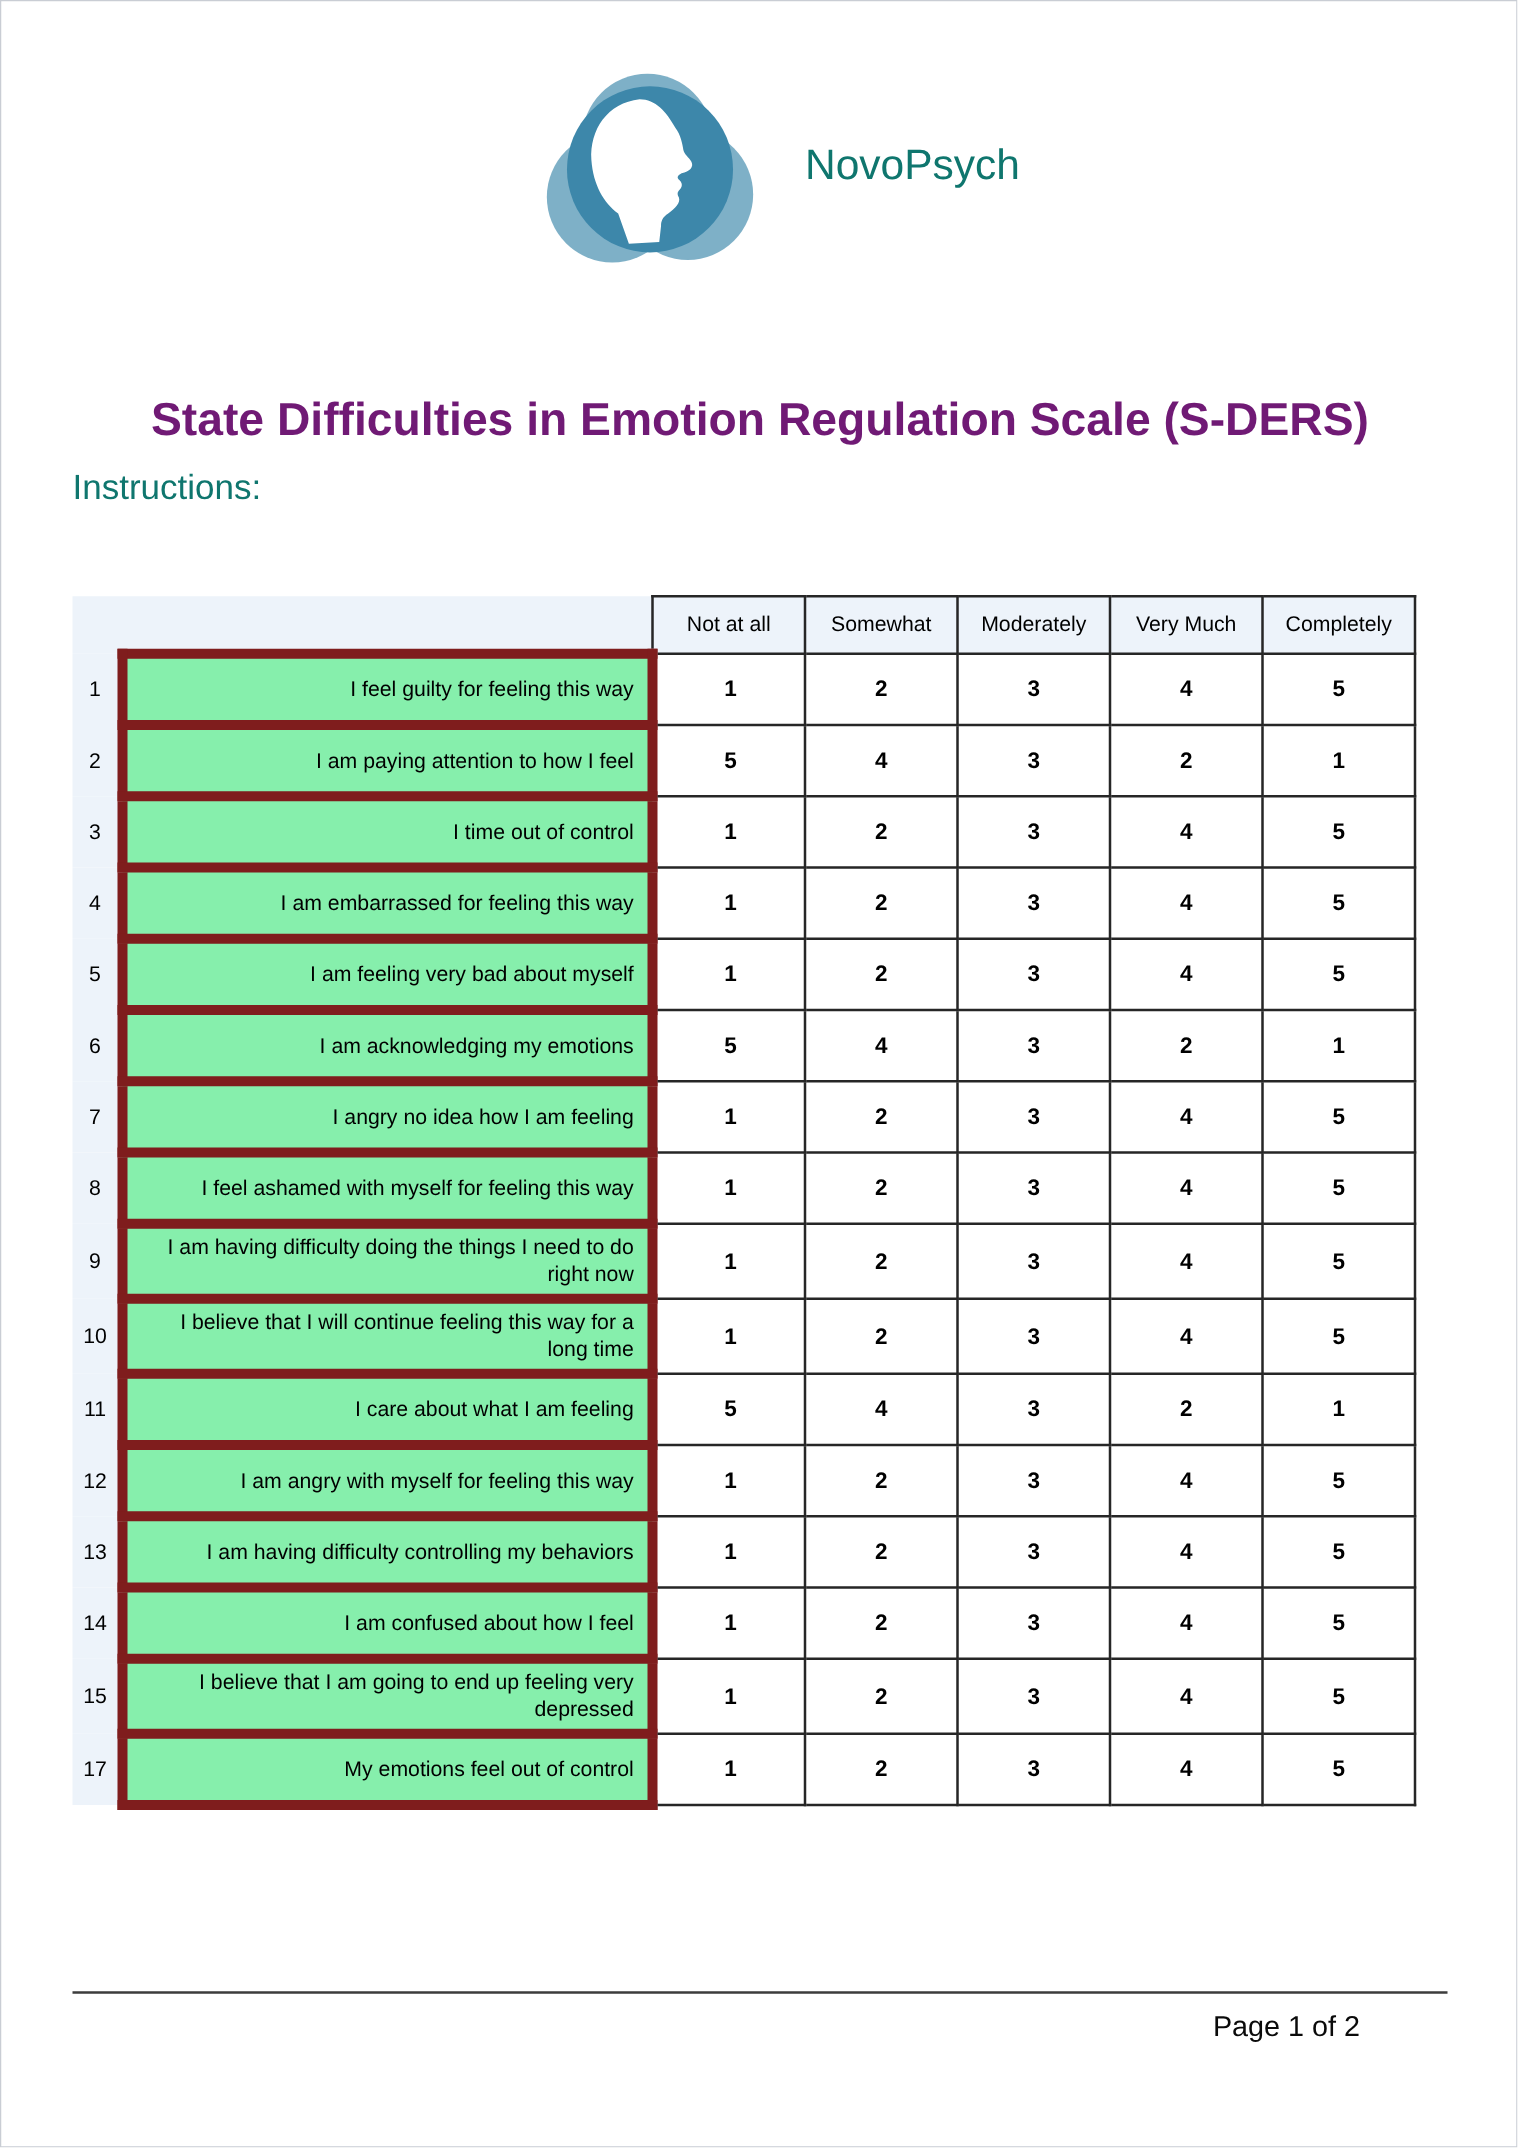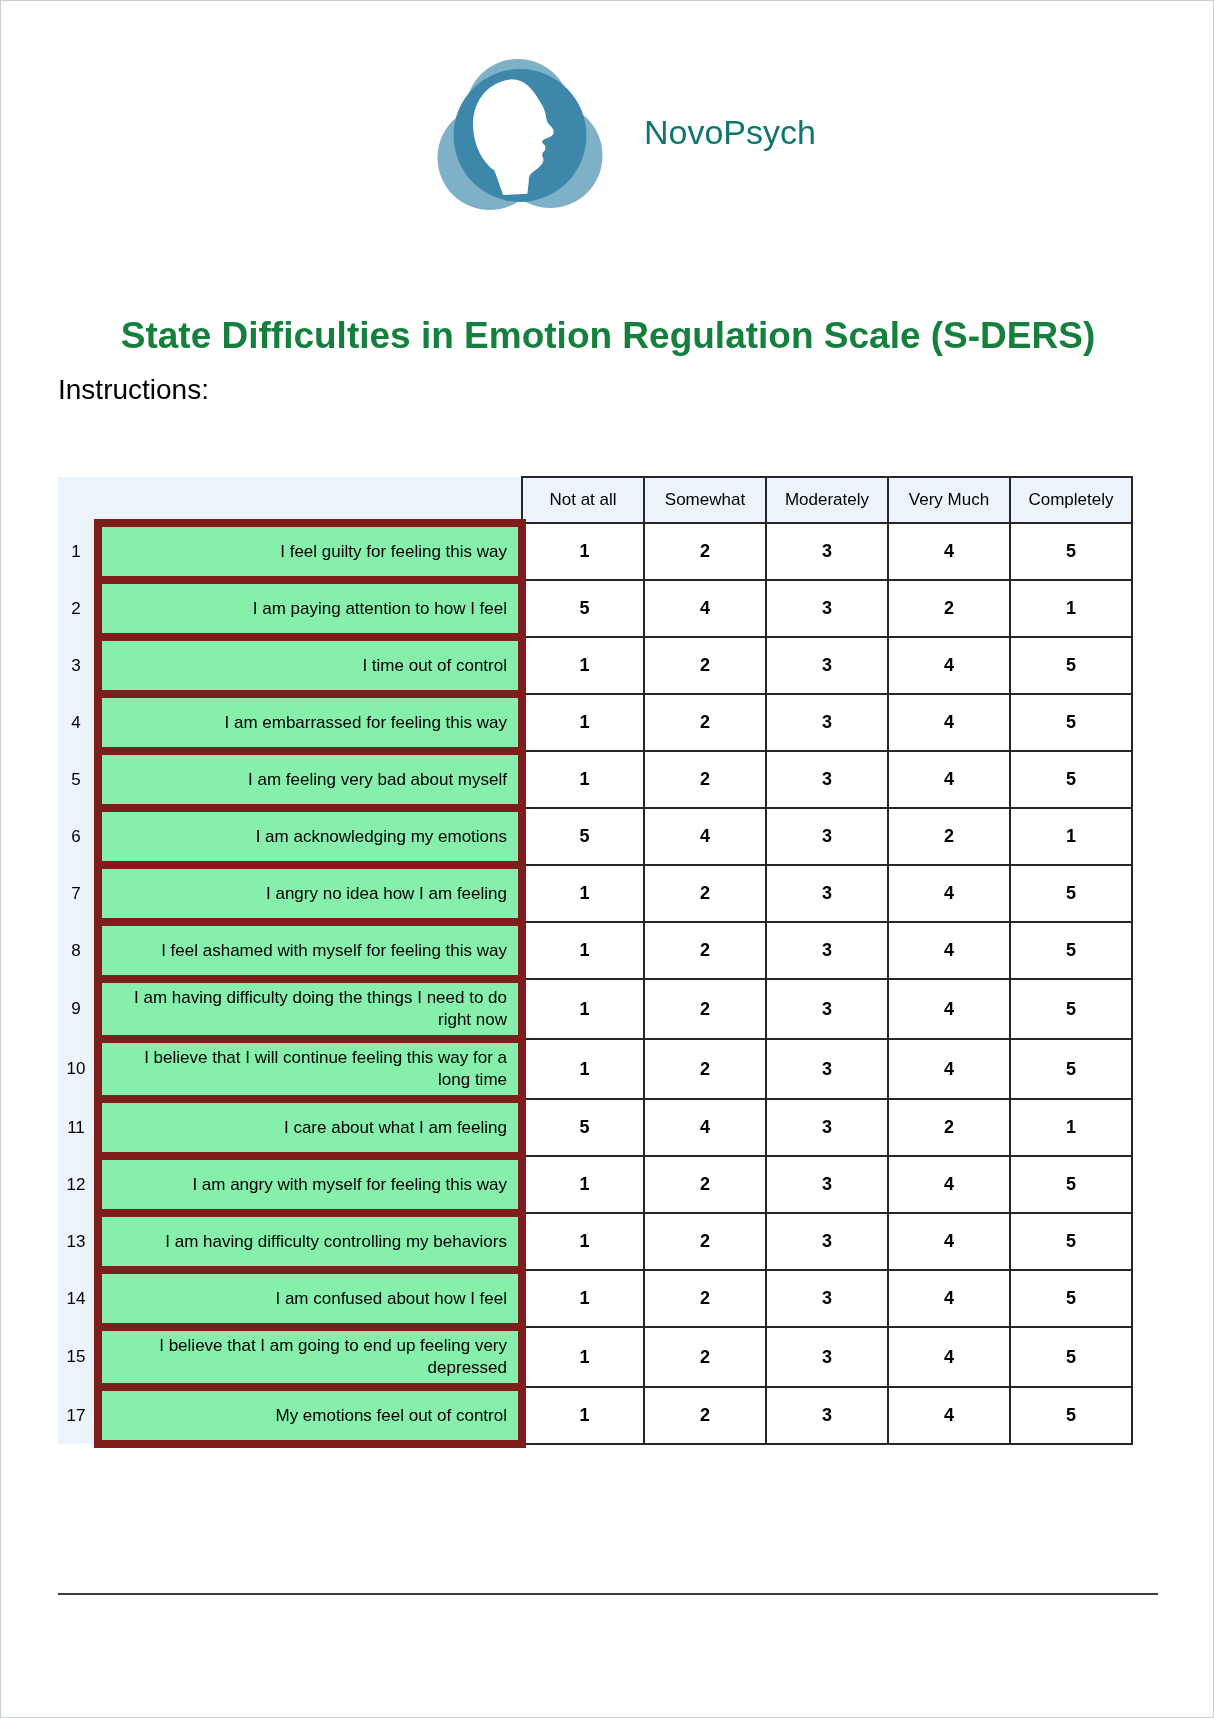--- a/index.html
+++ b/index.html
@@ -13,25 +13,25 @@
     color:#000;
     overflow:hidden;
   }
   .logo{position:absolute;left:433px;top:56px;width:172px;height:157px;}
   .brand-name{
     position:absolute;left:643px;top:112px;
     font-size:34px;line-height:38px;color:#0f766e;
   }
   .title{
     position:absolute;left:0;top:288px;width:1214px;
-    text-align:center;font-size:37px;line-height:44px;font-weight:700;color:#15803d;
+    text-align:center;font-size:37px;line-height:44px;font-weight:700;color:#701a75;
   }
   .instr-label{
     position:absolute;left:57px;top:372px;
-    font-size:28px;line-height:34px;color:#000000;
+    font-size:28px;line-height:34px;color:#0f766e;
   }
   .instr-text{
     position:absolute;left:57px;top:412px;
     font-size:22px;line-height:28px;color:#0a0a0a;
   }
   table.quest{
     position:absolute;left:57px;top:475px;width:1074px;
     border-collapse:collapse;table-layout:fixed;
     font-size:17px;
   }
@@ -276,14 +276,15 @@
     <td class="val">1</td>
     <td class="val">2</td>
     <td class="val">3</td>
     <td class="val">4</td>
     <td class="val">5</td>
   </tr>
 </tbody>
   </table>
 
   <div class="footer-line"></div>
+  <div class="page-num">Page 1 of 2</div>
 
 </div>
 
 </body></html>

